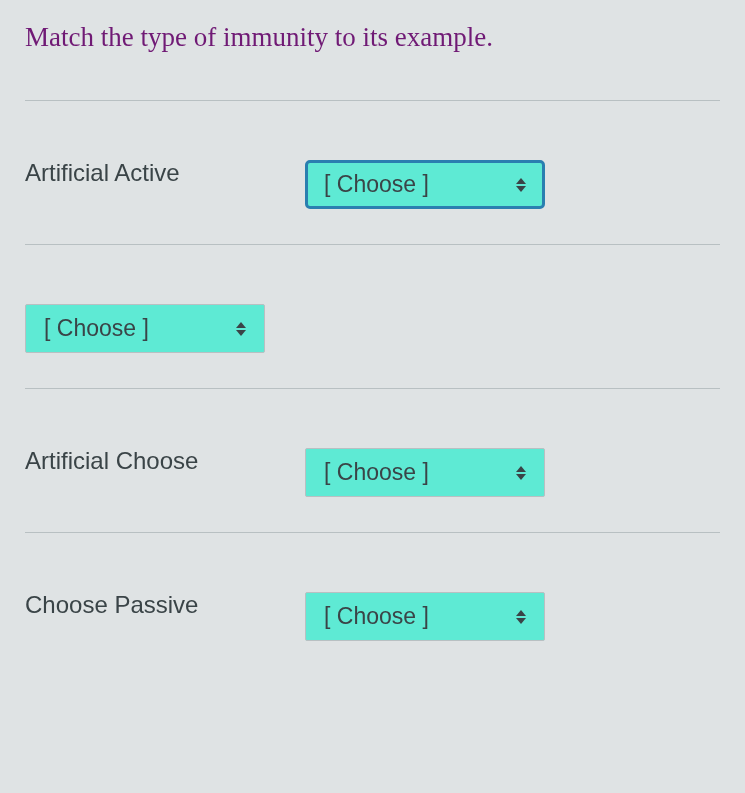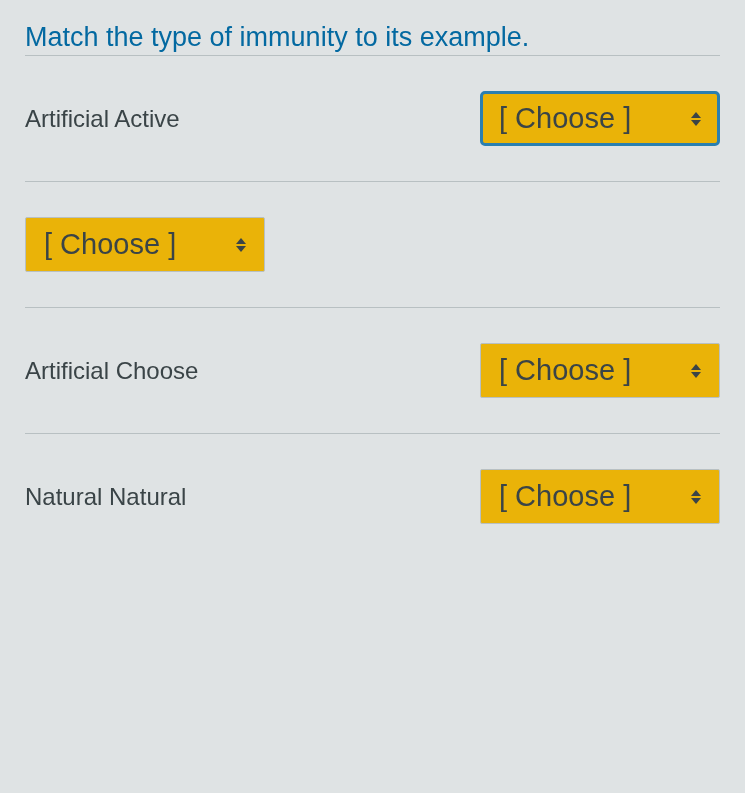--- a/index.html
+++ b/index.html
@@ -10,49 +10,51 @@
     body {
       font-family: "Helvetica Neue", Helvetica, Arial, sans-serif;
       background: #dfe3e4;
       width: 745px;
       height: 793px;
       padding: 20px 25px;
       color: #2c3638;
     }
     .question-text {
       font-size: 27px;
-      color: #0369a1;
+      color: #701a75;
+      margin-bottom: 45px;
       line-height: 1.3;
       font-weight: 400;
+      font-family: Liberation Serif, serif;
     }
     .match-row {
       display: flex;
       align-items: center;
       border-top: 1px solid #b8c0c2;
       padding: 35px 0;
-      justify-content: space-between;
     }
     .match-label {
       font-size: 24px;
       color: #3a4447;
       width: 280px;
       flex-shrink: 0;
     }
     .dropdown {
       display: inline-flex;
       align-items: center;
       border: 1px solid #b8c0c2;
-      background: #eab308;
+      background: #5eead4;
       padding: 10px 18px;
-      font-size: 29px;
+      font-size: 23px;
       color: #3a4447;
       cursor: pointer;
       min-width: 240px;
       justify-content: space-between;
       border-radius: 2px;
+      margin-top: 24px;
     }
     .dropdown.focused {
       border: 3px solid #2a7fb0;
       border-radius: 5px;
       padding: 8px 16px;
     }
     .dropdown-text {
       margin-right: 22px;
     }
     .sort-icon {
@@ -106,21 +108,21 @@
   <div class="dropdown">
     <span class="dropdown-text">[ Choose ]</span>
     <span class="sort-icon">
       <span class="tri up"></span>
       <span class="tri down"></span>
     </span>
   </div>
 </div>
 
 <div class="match-row">
-  <div class="match-label">Natural Natural</div>
+  <div class="match-label">Choose Passive</div>
   <div class="dropdown">
     <span class="dropdown-text">[ Choose ]</span>
     <span class="sort-icon">
       <span class="tri up"></span>
       <span class="tri down"></span>
     </span>
   </div>
 </div>
 
 </body></html>

